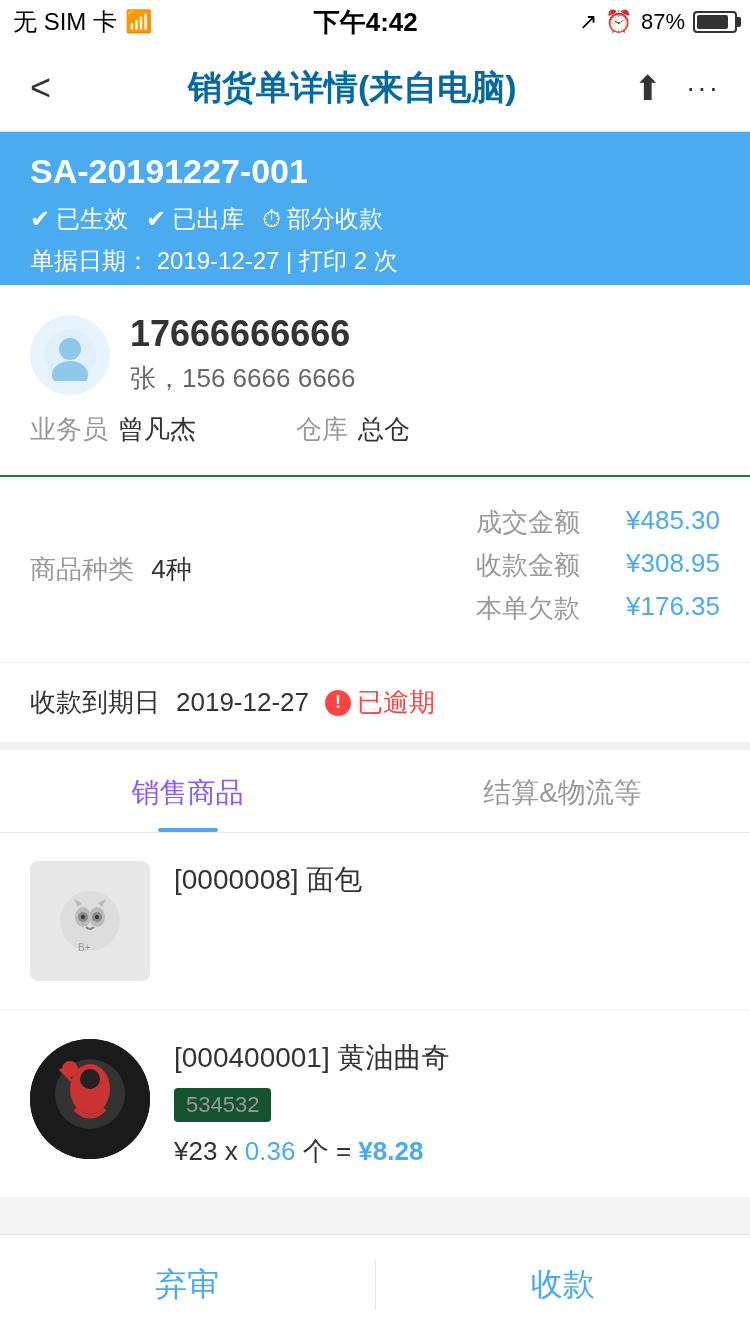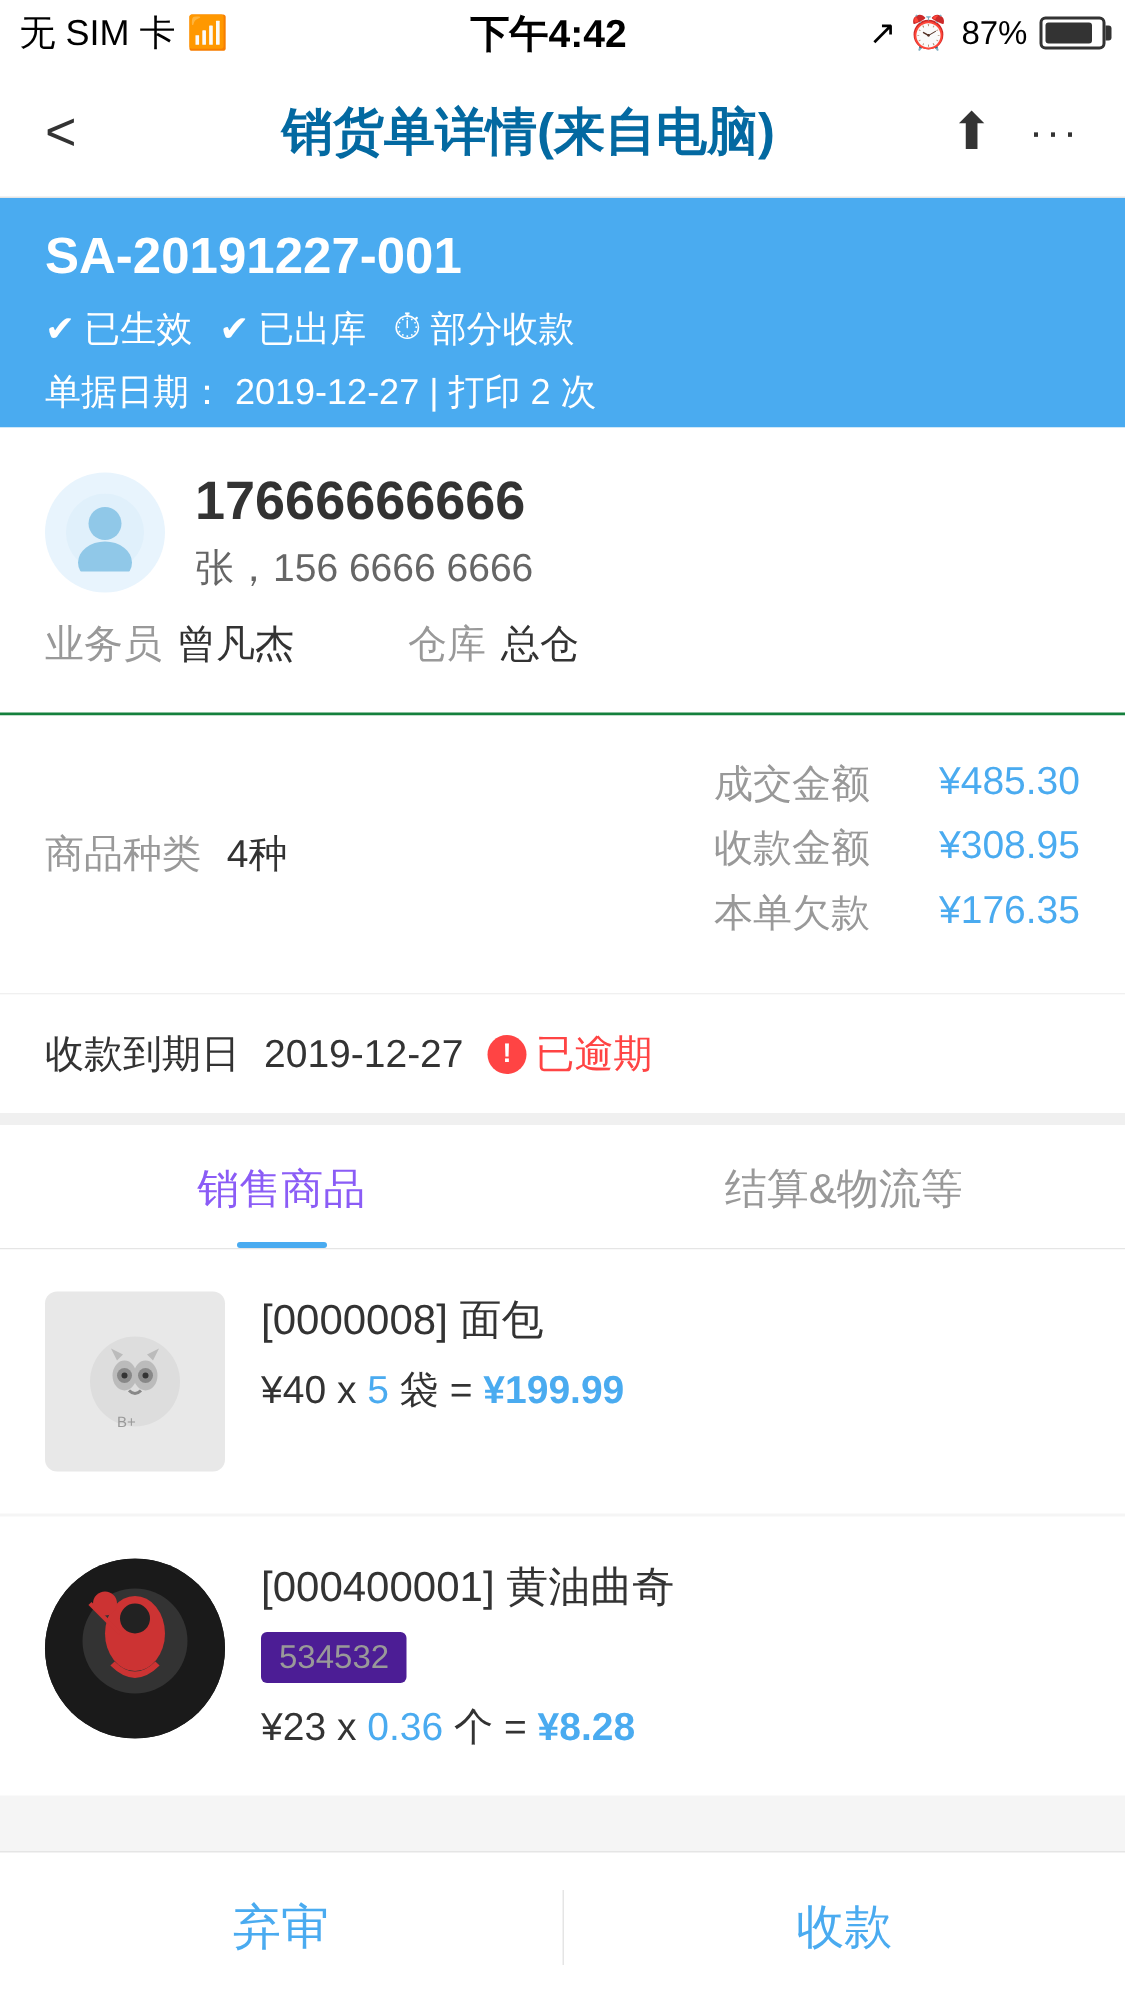--- a/index.html
+++ b/index.html
@@ -136,21 +136,21 @@
       font-weight: 600;
       color: #333;
     }
     .customer-sub {
       font-size: 26px;
       color: #666;
       margin-top: 6px;
     }
     .customer-meta {
       display: flex;
-      gap: 76px;
+      gap: 100px;
       font-size: 26px;
       color: #666;
       margin-top: 8px;
     }
     .meta-item { display: flex; gap: 10px; }
     .meta-label { color: #999; }
     .meta-value { color: #333; }
 
     
     .summary-section {
@@ -268,21 +268,21 @@
     }
     .product-info { flex: 1; }
     .product-name {
       font-size: 28px;
       color: #333;
       margin-bottom: 10px;
       font-weight: 500;
     }
     .product-sku {
       display: inline-block;
-      background: #4c1d95;
+      background: #14532d;
       color: #999;
       font-size: 22px;
       padding: 4px 12px;
       border-radius: 4px;
       margin-bottom: 12px;
     }
     .product-price {
       font-size: 26px;
       color: #333;
     }
@@ -455,28 +455,20 @@
         <path d="M28 26 L24 18 L32 22 Z" fill="#bbb"></path>
         <path d="M52 26 L56 18 L48 22 Z" fill="#bbb"></path>
         <text x="28" y="70" font-size="10" fill="#999" font-family="sans-serif">B+</text>
       </svg>
     </div>
     <div class="product-info">
       <div class="product-name">
         <span>[0000008]</span>
         <span>面包</span>
       </div>
-      <div class="product-price">
-        <span>¥40</span>
-        <span> x </span>
-        <span class="price-qty">5</span>
-        <span>袋</span>
-        <span> = </span>
-        <span class="price-total">¥199.99</span>
-      </div>
     </div>
   </div>
 
   <div class="product-item">
     <div class="product-thumb" style="background:#222; border-radius:50%; overflow:hidden;">
       <svg width="120" height="120" viewBox="0 0 120 120">
         <rect width="120" height="120" fill="#1a1a1a"></rect>
         <circle cx="60" cy="55" r="35" fill="#333"></circle>
         <ellipse cx="60" cy="50" rx="20" ry="25" fill="#cc3333"></ellipse>
         <circle cx="60" cy="40" r="10" fill="#222"></circle>

